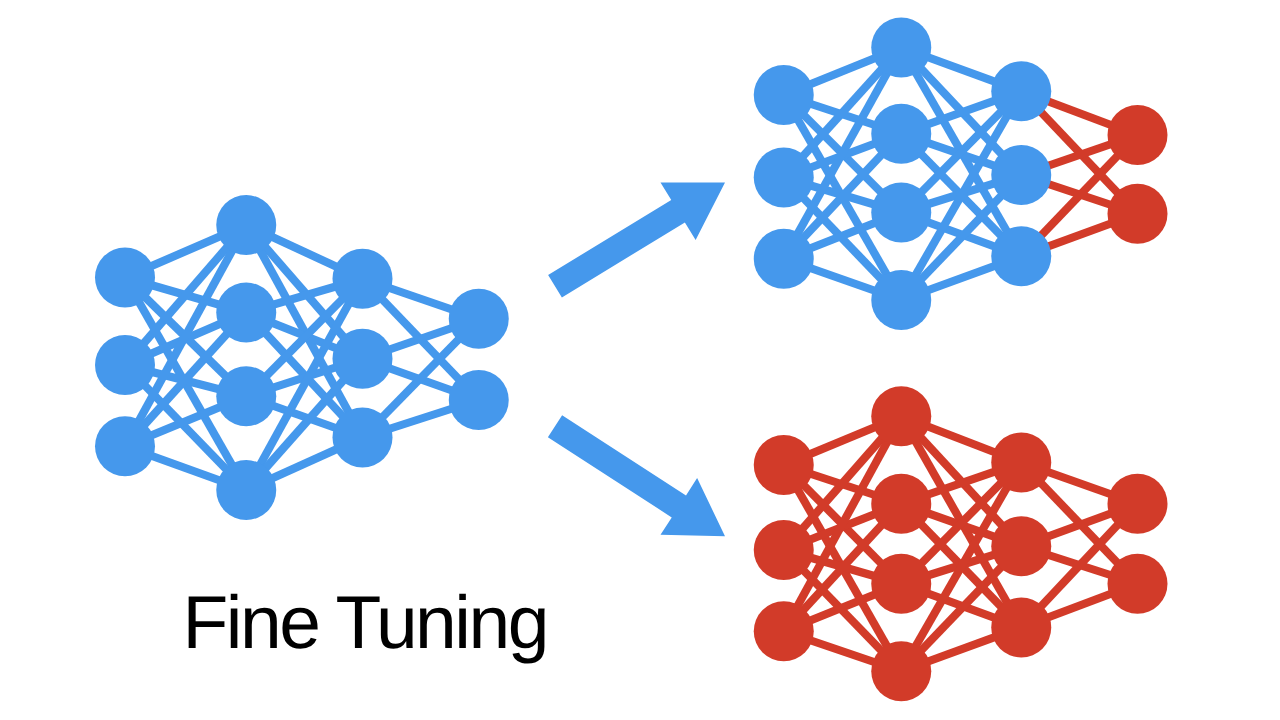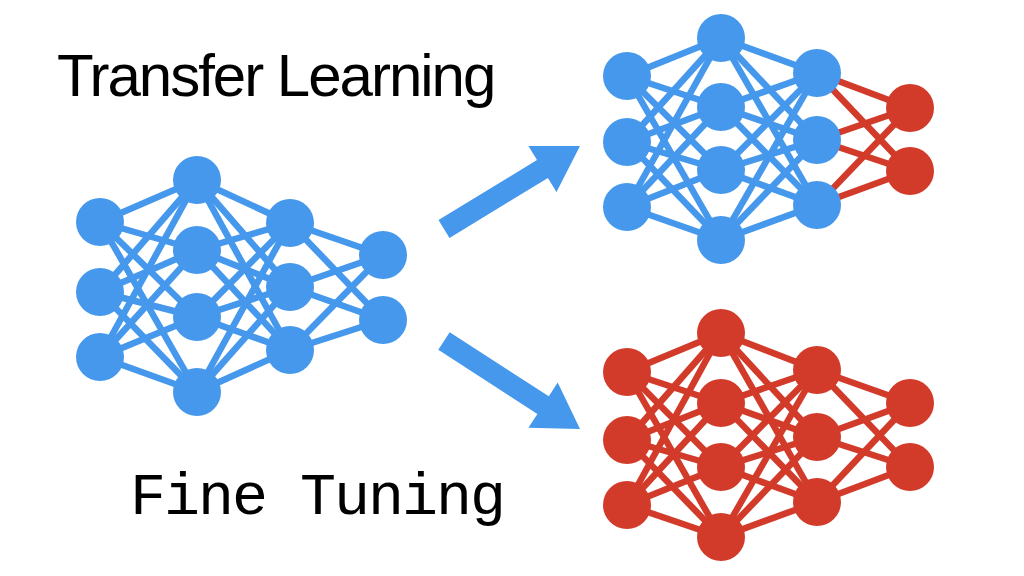--- a/index.html
+++ b/index.html
@@ -19,21 +19,21 @@
   .title-label {
     position: absolute;
     color: #000000;
     font-size: 60px;
     line-height: 1;
     letter-spacing: -2px;
     white-space: nowrap;
     font-weight: 400;
   }
   .title-transfer { left: 57px; top: 46px; }
-  .title-fine    { left: 130px; top: 468px; font-family: Liberation Mono, monospace; }
+  .title-fine    { left: 146px; top: 468px; }
 </style>
 </head>
 <body>
 
 <div class="canvas">
   <svg class="diagram-svg" viewBox="0 0 1024 576" xmlns="http://www.w3.org/2000/svg">
       <g>
         <line x1="100" y1="222" x2="197" y2="180" stroke="#4598EC" stroke-width="6.5"></line>
         <line x1="100" y1="222" x2="197" y2="250" stroke="#4598EC" stroke-width="6.5"></line>
         <line x1="100" y1="222" x2="197" y2="317" stroke="#4598EC" stroke-width="6.5"></line>
@@ -161,15 +161,14 @@
         <circle cx="721" cy="537" r="24" fill="#D23B29"></circle>
         <circle cx="817" cy="370" r="24" fill="#D23B29"></circle>
         <circle cx="817" cy="437" r="24" fill="#D23B29"></circle>
         <circle cx="817" cy="502" r="24" fill="#D23B29"></circle>
         <circle cx="910" cy="403" r="24" fill="#D23B29"></circle>
         <circle cx="910" cy="467" r="24" fill="#D23B29"></circle>
       </g>
       <polygon points="449.5,238.0 547.9,177.9 556.5,192.0 580.0,146.0 528.4,145.9 537.0,160.0 438.5,220.0" fill="#4598EC"></polygon>
       <polygon points="438.3,349.8 537.4,413.9 528.4,427.8 580.0,429.0 557.7,382.4 548.8,396.3 449.7,332.2" fill="#4598EC"></polygon>
     </svg>
-  <div class="title-label title-transfer">Transfer Learning</div>
   <div class="title-label title-fine">Fine Tuning</div>
 </div>
 
 </body></html>

